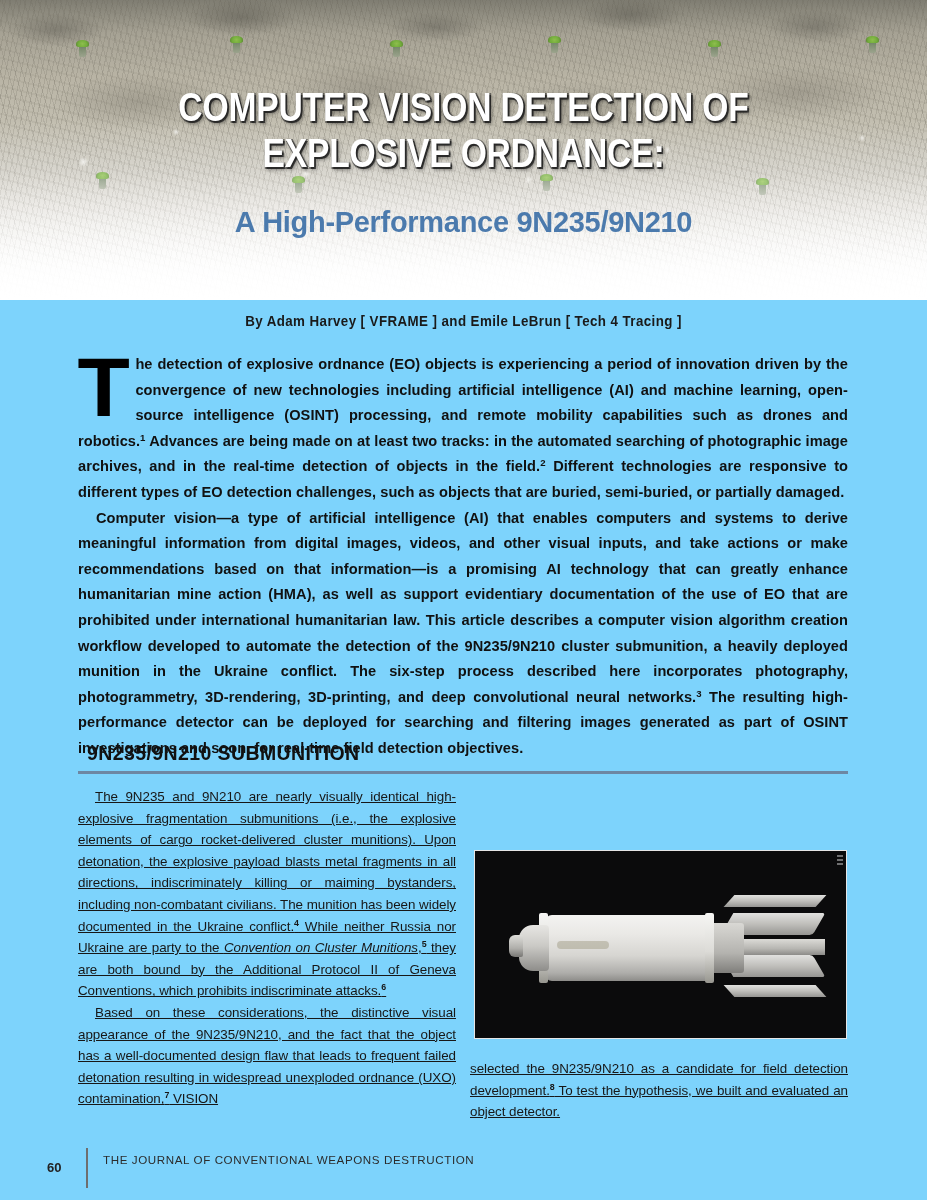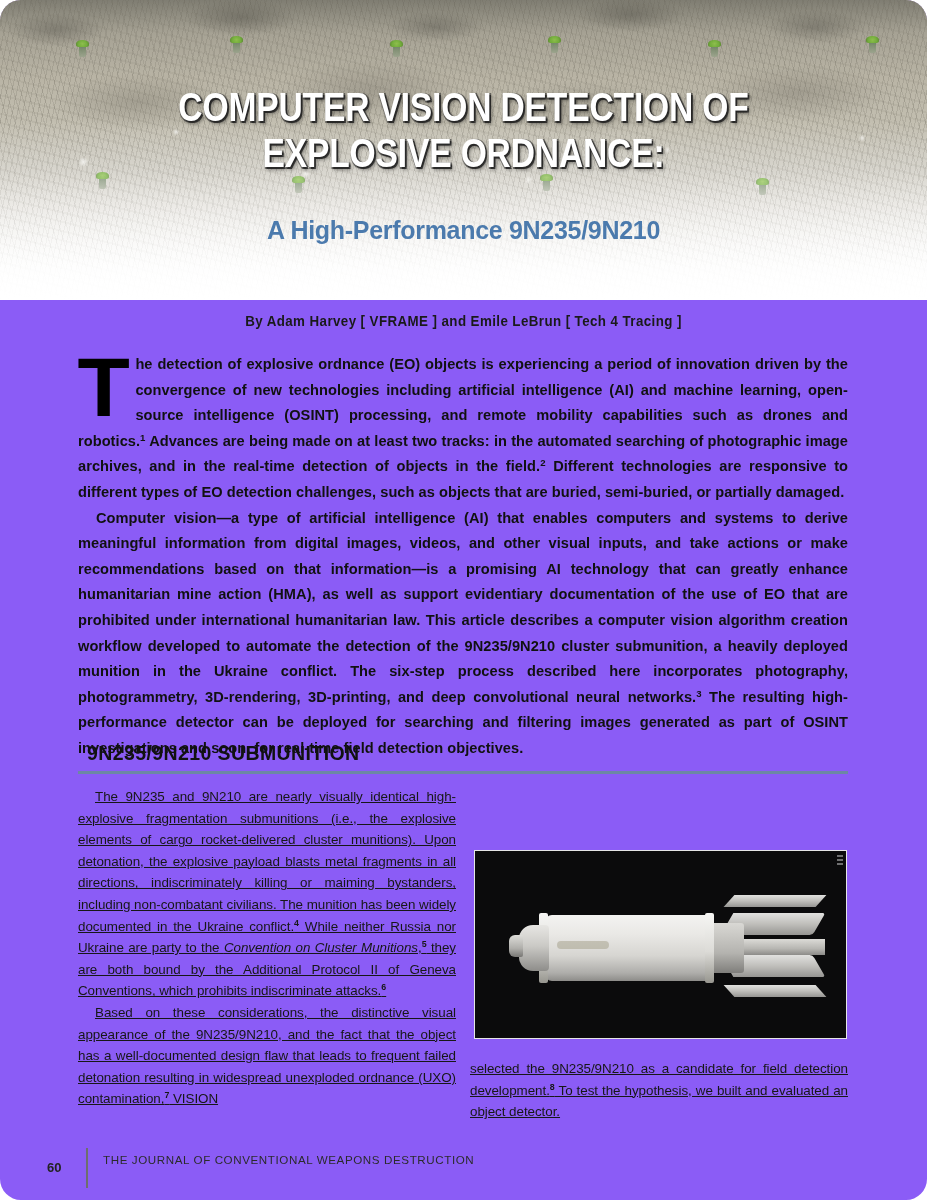--- a/index.html
+++ b/index.html
@@ -9,23 +9,22 @@
     height: 1200px;
     background: #ffffff;
     font-family: "Liberation Sans", sans-serif;
     -webkit-font-smoothing: antialiased;
   }
 
   .page {
     position: relative;
     width: 927px;
     height: 1200px;
-    background: #8b5cf6;
+    background: #7dd3fc;
     overflow: hidden;
-    border-radius: 21px;
   }
 
   
   .banner {
     position: absolute;
     left: 0; top: 0;
     width: 927px;
     height: 300px;
     overflow: hidden;
     background: #c9c3b4;
@@ -103,25 +102,25 @@
     text-shadow:
       2px 2px 0 rgba(32,32,32,.80),
       2px 0 0 rgba(32,32,32,.55),
       0 2px 0 rgba(32,32,32,.55),
       3px 3px 4px rgba(0,0,0,.40);
     transform: scaleX(.84);
     padding: 0 60px;
   }
   .title-sub {
     position: absolute;
-    left: 0; right: 0; top: 206px;
+    left: 0; right: 0; top: 198px;
     text-align: center;
     font-family: "Liberation Sans", sans-serif;
     font-weight: 700;
-    font-size: 25px;
+    font-size: 29px;
     line-height: 48px;
     letter-spacing: -0.3px;
     color: #4b7aad;
     padding: 0 26px;
   }
 
   
   .byline {
     position: absolute;
     left: 0; right: 0; top: 313px;

